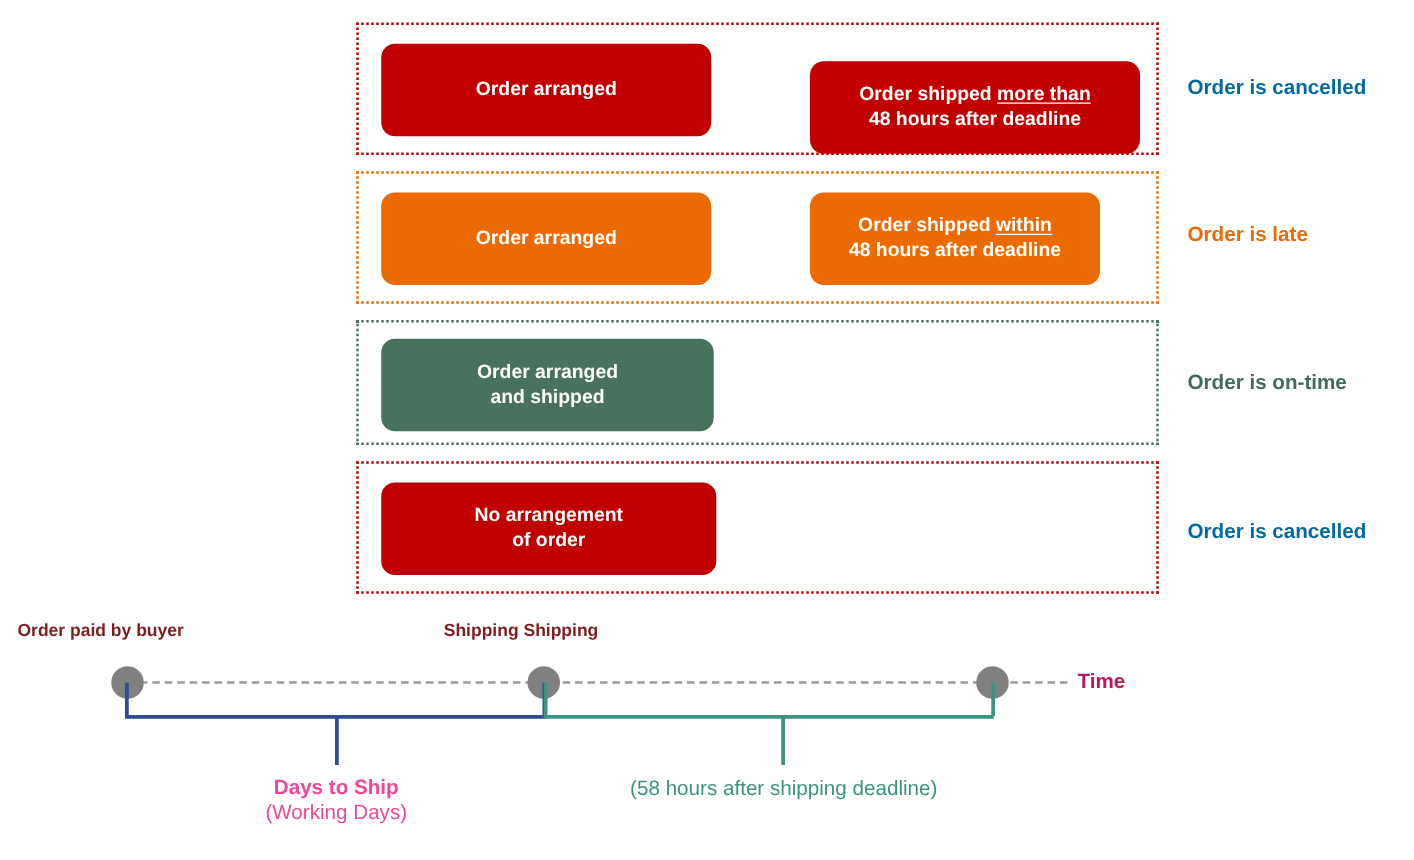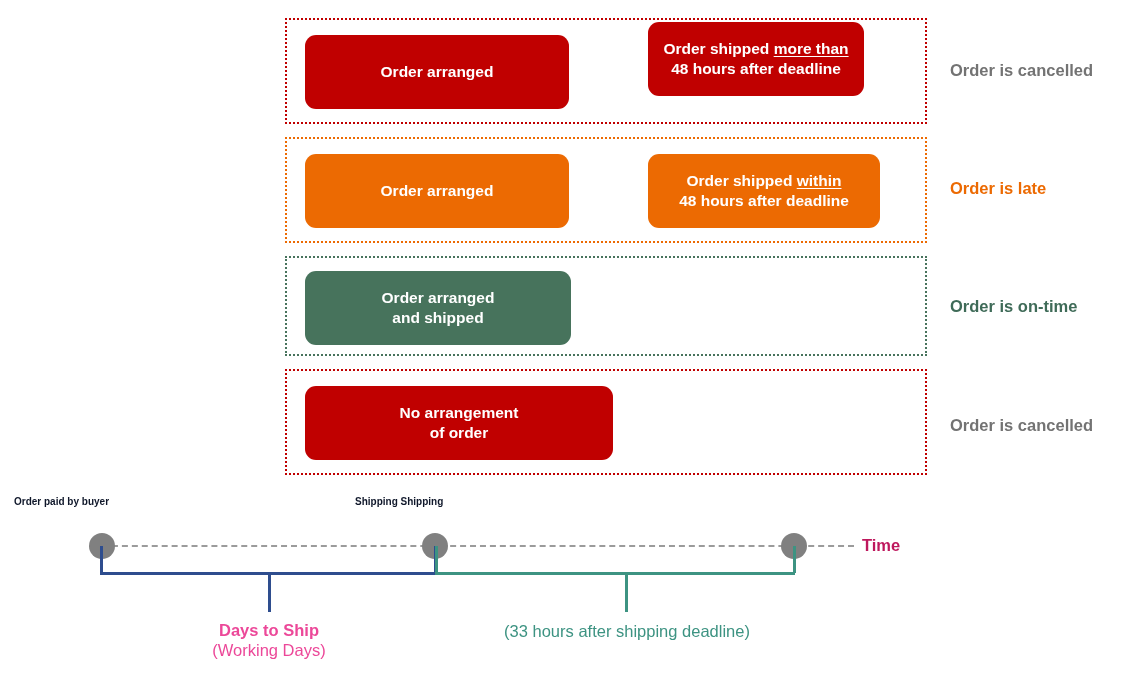--- a/index.html
+++ b/index.html
@@ -48,50 +48,50 @@
     justify-content: center;
     box-sizing: border-box;
     padding: 4px 8px;
   }
   .block.red    { background: #c00000; }
   .block.orange { background: #ec6a02; }
   .block.green  { background: #47735c; }
 
   
   .blk-r1-a { left: 18px;  top: 15px; width: 264px; height: 74px; }
-  .blk-r1-b { left: 361px; top: 2px; width: 216px; height: 74px; }
+  .blk-r1-b { left: 361px; top: 29px; width: 264px; height: 74px; }
   .blk-r2-a { left: 18px;  top: 15px; width: 264px; height: 74px; }
   .blk-r2-b { left: 361px; top: 15px; width: 232px; height: 74px; }
   .blk-r3-a { left: 18px;  top: 13px; width: 266px; height: 74px; }
-  .blk-r4-a { left: 18px;  top: 15px; width: 308px; height: 74px; }
+  .blk-r4-a { left: 18px;  top: 15px; width: 268px; height: 74px; }
 
   .block u { text-decoration: underline; text-underline-offset: 2px; }
 
   
   .outcome {
     position: absolute;
     left: 950px;
     font-weight: bold;
     font-size: 16.5px;
     white-space: nowrap;
   }
-  .outcome.red    { color: #737373; }
+  .outcome.red    { color: #0369a1; }
   .outcome.orange { color: #ec6a02; }
   .outcome.green  { color: #3f6b58; }
   .out-1 { top: 61px; }
   .out-2 { top: 179px; }
   .out-3 { top: 297px; }
   .out-4 { top: 416px; }
 
   
   .tl-node-label {
     position: absolute;
     font-weight: bold;
-    font-size: 10px;
-    color: #0f172a;
+    font-size: 14px;
+    color: #7f1d1d;
     white-space: nowrap;
   }
   .lbl-paid     { left: 14px;  top: 496px; }
   .lbl-deadline { left: 355px; top: 496px; }
 
   .tl-axis {
     position: absolute;
     left: 102px;
     top: 545px;
     width: 752px;
@@ -219,14 +219,14 @@
 <div class="caption cap-blue">
   <span class="cap-main">Days to Ship</span>
   <span class="cap-sub">(Working Days)</span>
 </div>
 
 <div class="brk-v teal brk-teal-left"></div>
 <div class="brk-v teal brk-teal-right"></div>
 <div class="brk-h teal brk-teal-bar"></div>
 <div class="brk-v teal brk-teal-tick"></div>
 <div class="caption cap-teal">
-  <span class="cap-sub">(33 hours after shipping deadline)</span>
+  <span class="cap-sub">(58 hours after shipping deadline)</span>
 </div>
 
 </body></html>

